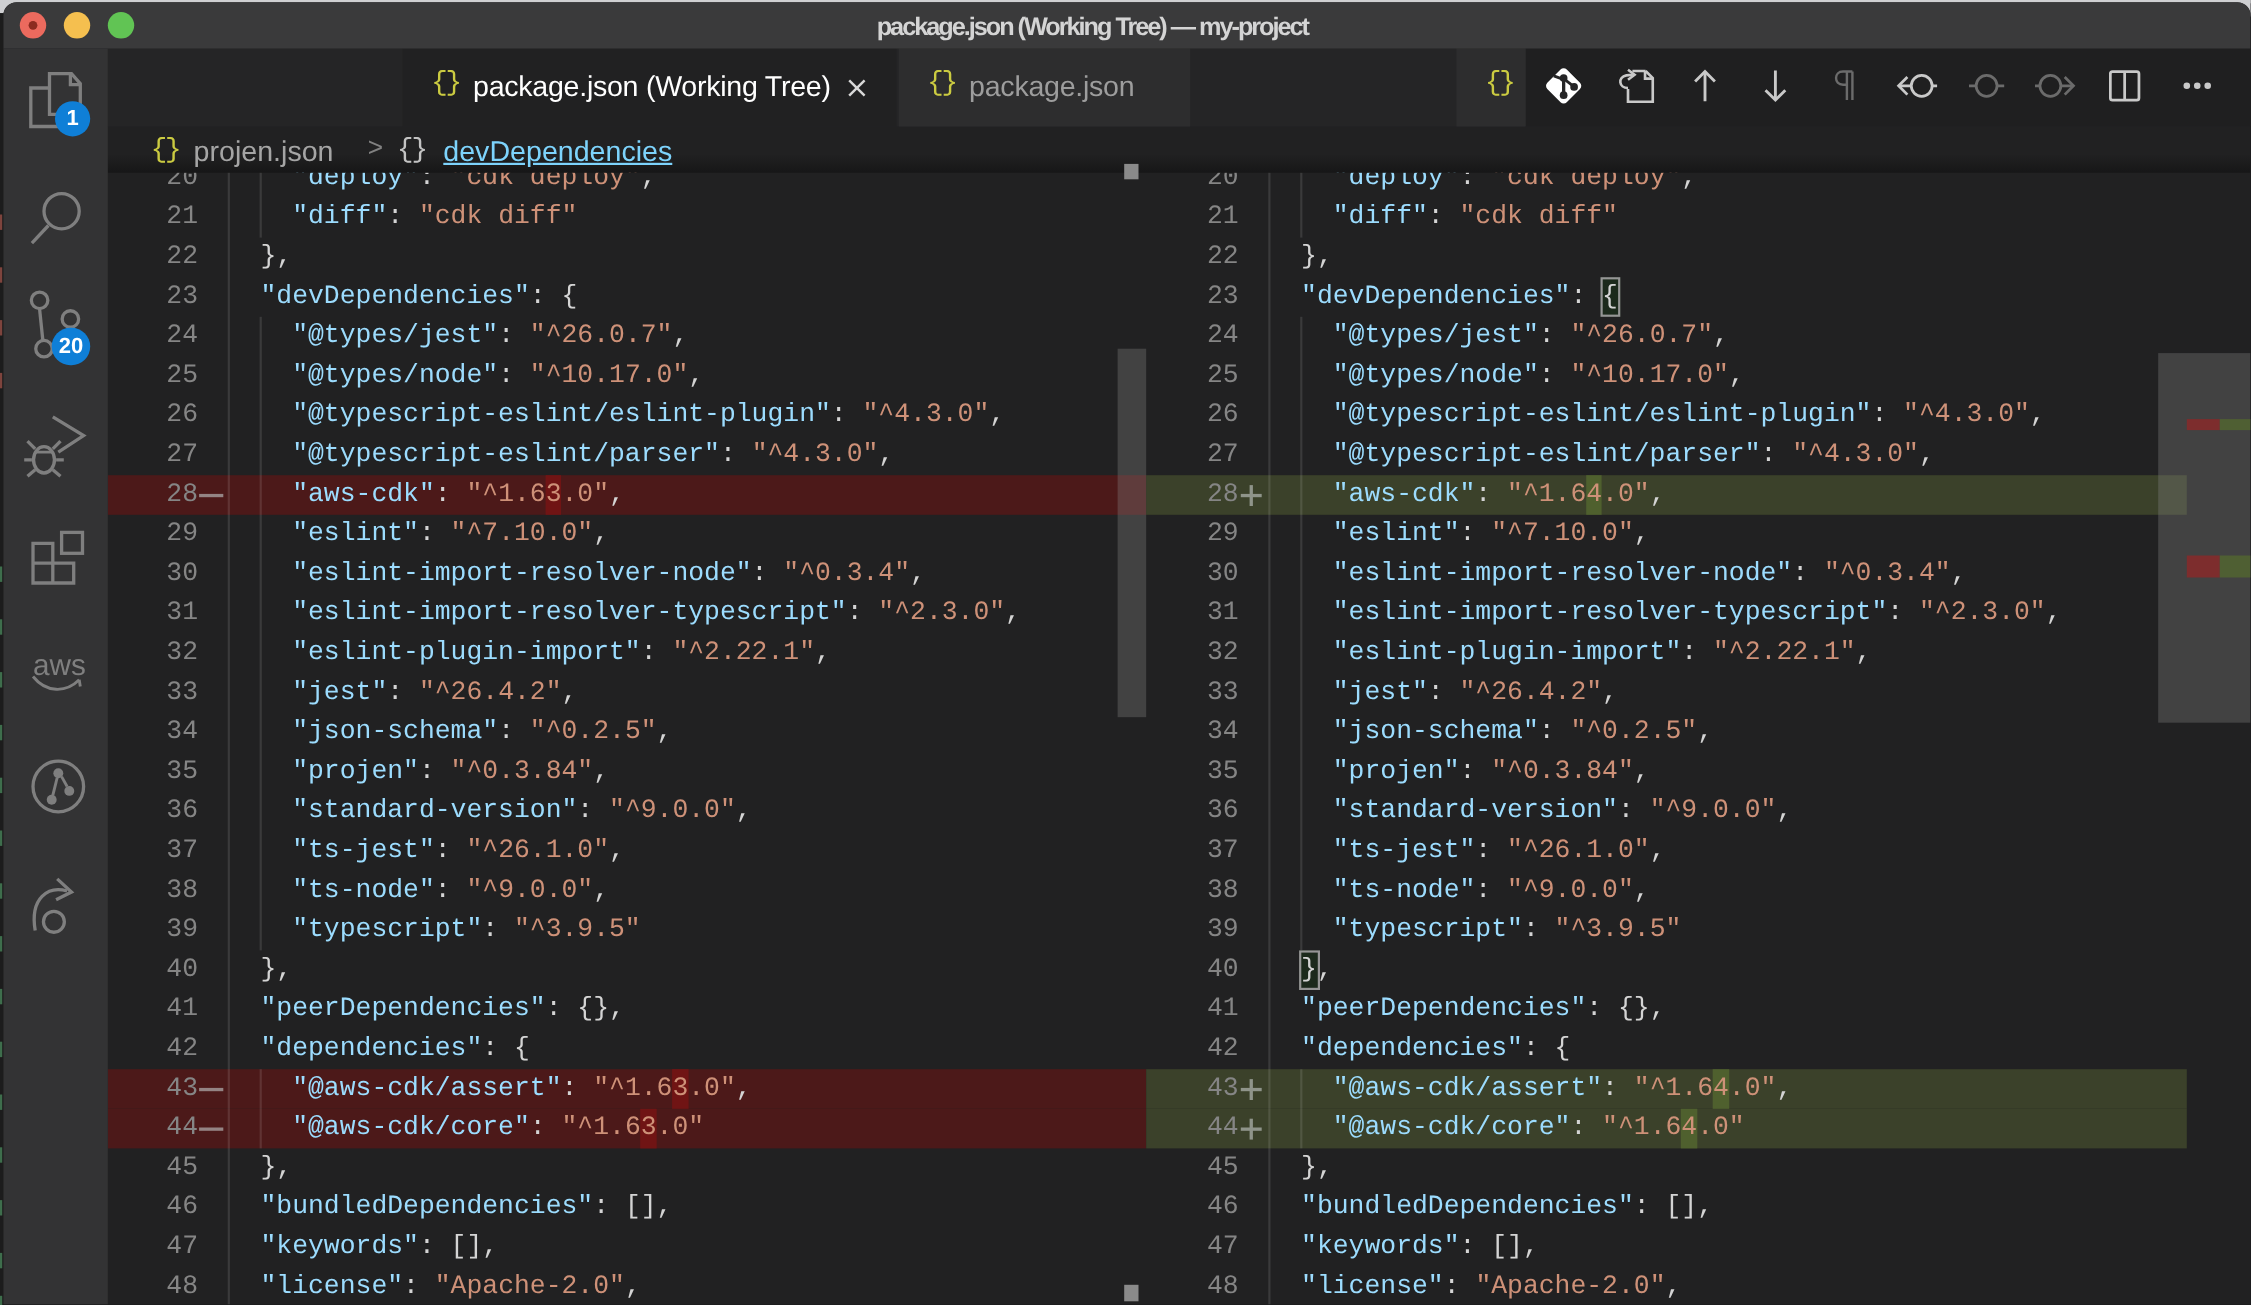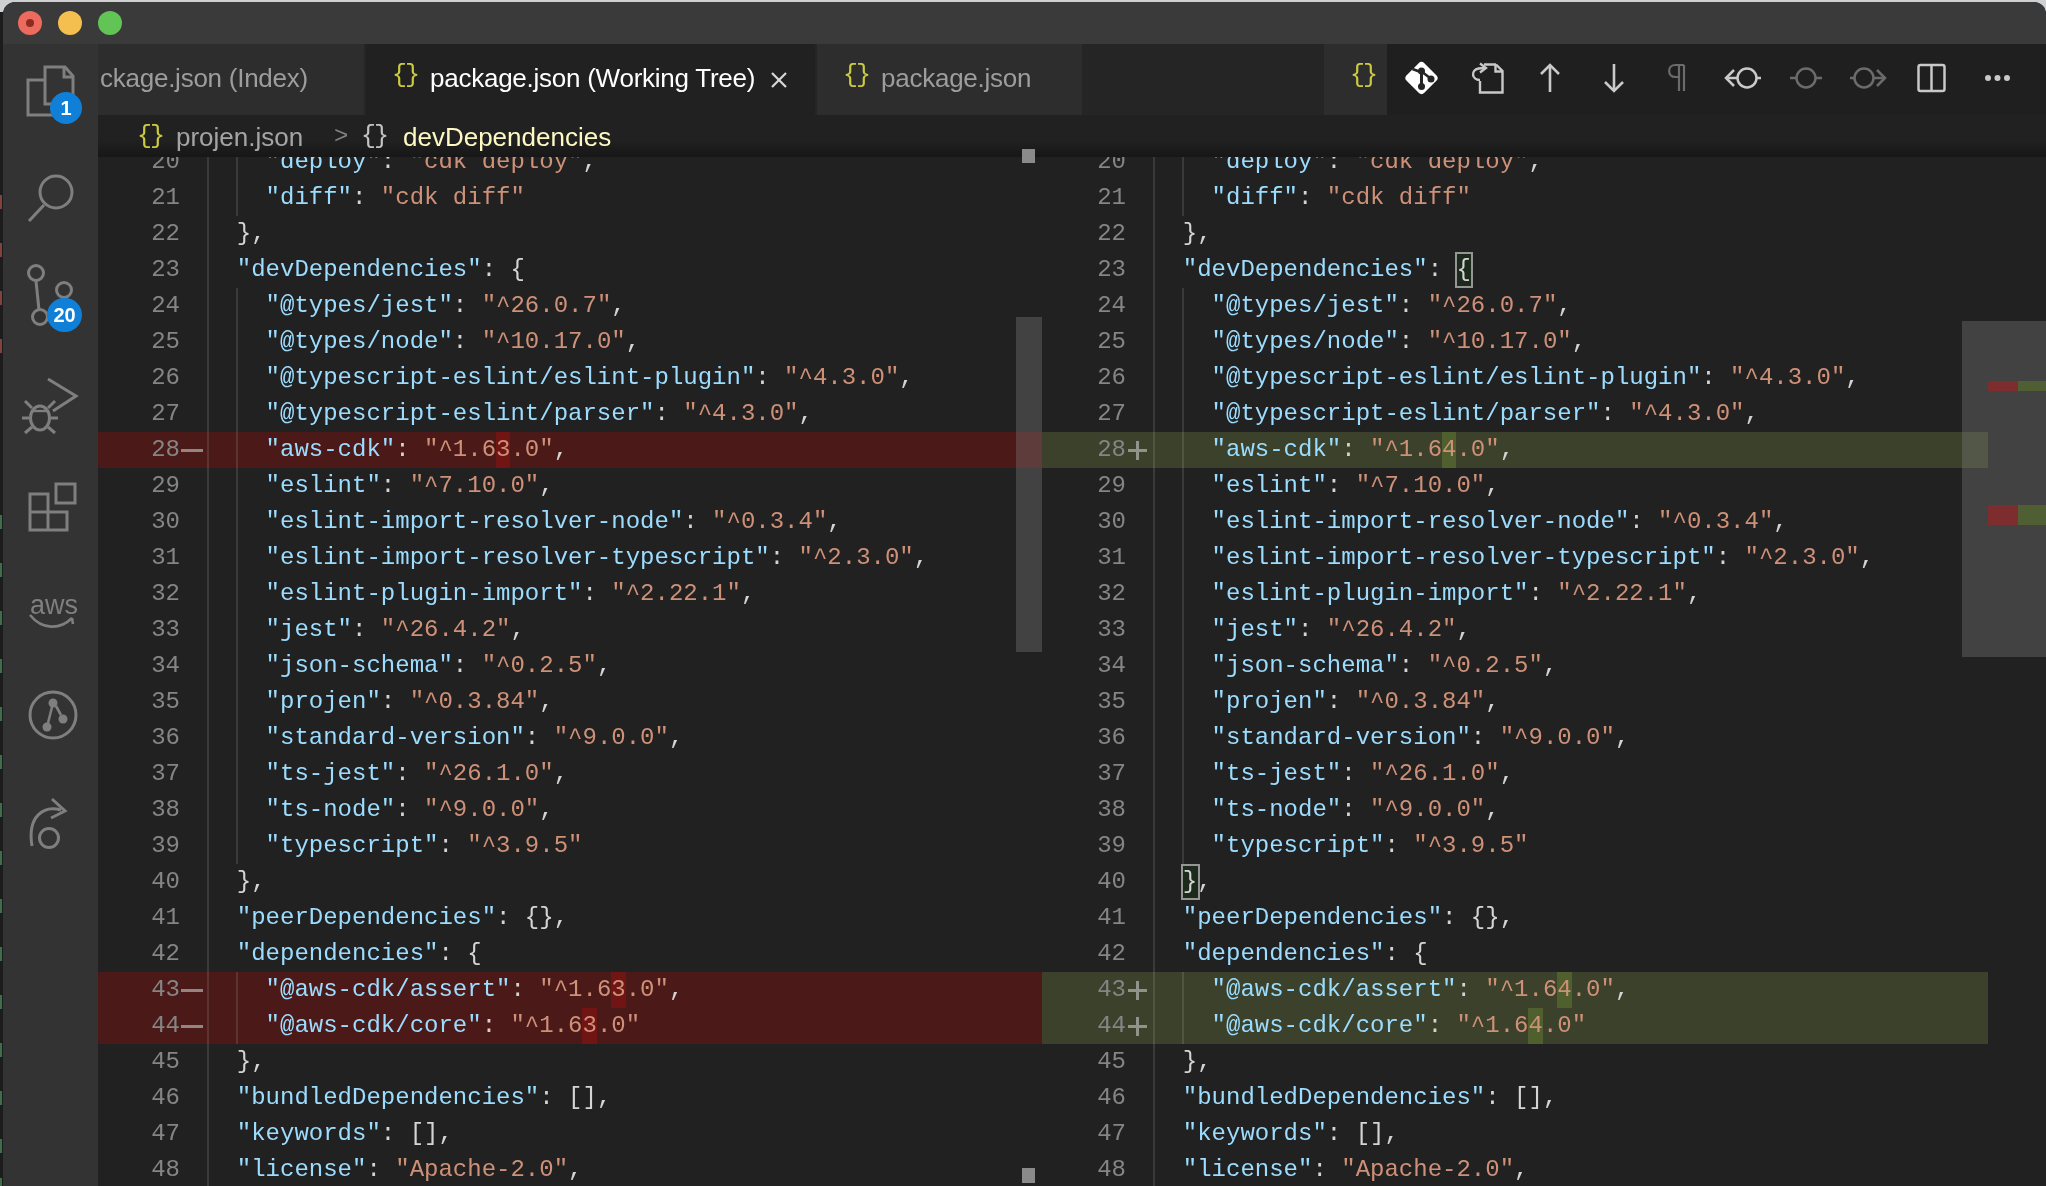--- a/index.html
+++ b/index.html
@@ -185,34 +185,31 @@
 <div class="num" style="left:95px;top:1150px;width:82px;">48</div>
 <div class="row mono" style="left:205px;top:1150px;"><span class="k">  "license"</span><span class="p">: </span><span class="s">"Apache-2.0"</span><span class="p">,</span></div>
 <div class="num" style="left:1039px;top:1150px;width:84px;">48</div>
 <div class="row mono" style="left:1151px;top:1150px;"><span class="k">  "license"</span><span class="p">: </span><span class="s">"Apache-2.0"</span><span class="p">,</span></div>
 <div class="abs" style="left:95px;top:113px;width:1948px;height:42px;background:#212122;"></div>
 <div class="abs" style="left:95px;top:138px;width:1948px;height:17px;background:linear-gradient(rgba(15,15,15,0),rgba(14,14,14,0.55));"></div>
 <div class="abs" style="left:134px;top:119px;width:26px;height:34px;color:#cbcb41;font-family:'Liberation Mono',monospace;font-weight:400;font-size:25px;letter-spacing:-2px;line-height:32px;white-space:pre;">{}</div>
 <div class="abs" style="left:173px;top:119px;width:160px;height:34px;color:#a5a5a5;font-size:26px;line-height:33px;white-space:pre;">projen.json</div>
 <div class="abs" style="left:331px;top:119px;width:20px;height:34px;color:#818181;font-family:'Liberation Mono',monospace;font-size:24px;line-height:32px;">&gt;</div>
 <div class="abs" style="left:358px;top:119px;width:26px;height:34px;color:#c3c3c3;font-family:'Liberation Mono',monospace;font-weight:400;font-size:25px;letter-spacing:-2px;line-height:32px;white-space:pre;">{}</div>
-<div class="abs" style="left:400px;top:119px;width:300px;height:34px;color:#fef9c3;font-size:26px;line-height:33px;white-space:pre;">devDependencies</div>
+<div class="abs" style="left:400px;top:119px;width:300px;height:34px;color:#7dd3fc;font-size:26px;line-height:33px;white-space:pre;text-decoration:underline;">devDependencies</div>
 <div class="abs" style="left:1013px;top:315px;width:26px;height:335px;background:rgba(134,134,134,0.33);"></div>
 <div class="abs" style="left:1019px;top:147px;width:13px;height:14px;background:#8a8a8a;"></div>
 <div class="abs" style="left:1019px;top:1166px;width:13px;height:15px;background:#8a8a8a;"></div>
 <div class="abs" style="left:1959px;top:319px;width:84px;height:336px;background:rgba(134,134,134,0.33);"></div>
 <div class="abs" style="left:1985px;top:379px;width:30px;height:10px;background:#7d2d2d;"></div>
 <div class="abs" style="left:2015px;top:379px;width:28px;height:10px;background:#4f5f33;"></div>
 <div class="abs" style="left:1985px;top:503px;width:30px;height:20px;background:#7d2d2d;"></div>
 <div class="abs" style="left:2015px;top:503px;width:28px;height:20px;background:#4f5f33;"></div>
 <div class="abs" style="left:95px;top:42px;width:1948px;height:71px;background:#252526;"></div>
 <div class="abs" style="left:1384px;top:42px;width:659px;height:71px;background:#1f1f20;"></div>
-<div class="abs" style="left:95px;top:42px;width:266px;height:71px;background:#2d2d2e;">
-        <span style="position:absolute;left:2px;top:19px;color:#9d9d9d;font-size:26px;letter-spacing:-0.25px;white-space:pre;">ckage.json (Index)</span>
-      </div>
 <div class="abs" style="left:363px;top:42px;width:449px;height:71px;background:#212122;">
         <span style="position:absolute;left:26px;top:17px;color:#cbcb41;font-family:'Liberation Mono',monospace;font-weight:400;font-size:25px;letter-spacing:-2px;white-space:pre;">{}</span>
         <span style="position:absolute;left:64px;top:19px;color:#ffffff;font-size:26px;letter-spacing:-0.25px;white-space:pre;">package.json (Working Tree)</span>
         <svg style="position:absolute;right:24px;top:24px;" width="24" height="24" viewBox="0 0 24 24">
           <g stroke="#d9d9d9" stroke-width="2.2">
             <line x1="5" y1="5" x2="19" y2="19"></line>
             <line x1="19" y1="5" x2="5" y2="19"></line>
           </g>
         </svg>
       </div>
@@ -280,20 +277,21 @@
   <circle cx="-9.5" cy="0" r="3"></circle>
             <circle cx="0" cy="0" r="3"></circle>
             <circle cx="9.5" cy="0" r="3"></circle>
 </g>
 </svg></div>
 <div class="abs" style="left:0px;top:0px;width:2043px;height:42px;background:#3a3a3b;border-radius:12px 12px 0 0;"></div>
 <div class="abs" style="left:15px;top:8.5px;width:24px;height:24px;background:#ec6a5e;border-radius:50%;"></div>
 <div class="abs" style="left:23px;top:16.5px;width:8px;height:8px;background:#8c2b20;border-radius:50%;"></div>
 <div class="abs" style="left:55px;top:8.5px;width:24px;height:24px;background:#f5bf4f;border-radius:50%;"></div>
 <div class="abs" style="left:94.5px;top:8.5px;width:24px;height:24px;background:#61c454;border-radius:50%;"></div>
+<div class="abs" style="left:794px;top:9px;width:400px;height:28px;color:#d4d4d4;font-size:23px;font-weight:700;letter-spacing:-1.85px;line-height:26px;white-space:pre;">package.json (Working Tree) — my-project</div>
 <div class="abs" style="left:0px;top:42px;width:95px;height:1142px;background:#333334;"></div>
 <div class="abs" style="left:0px;top:42px;width:95px;height:1142px;"><svg width="95" height="1142" viewBox="0 0 95 1142">
 <g fill="none" stroke="#7f7f7f" stroke-width="3">
   <g transform="translate(0,-44)">
     <path d="M42 80 L25 80 L25 115 L55 115 L55 104" fill="none"></path>
     <path d="M42 67 L62 67 L70 76 L70 104 L42 104 Z" fill="#333334"></path>
     <path d="M61 67 L61 77 L70 77" fill="none"></path>
   </g>
   <g transform="translate(0,-44)">
     <circle cx="53" cy="192" r="16"></circle>

